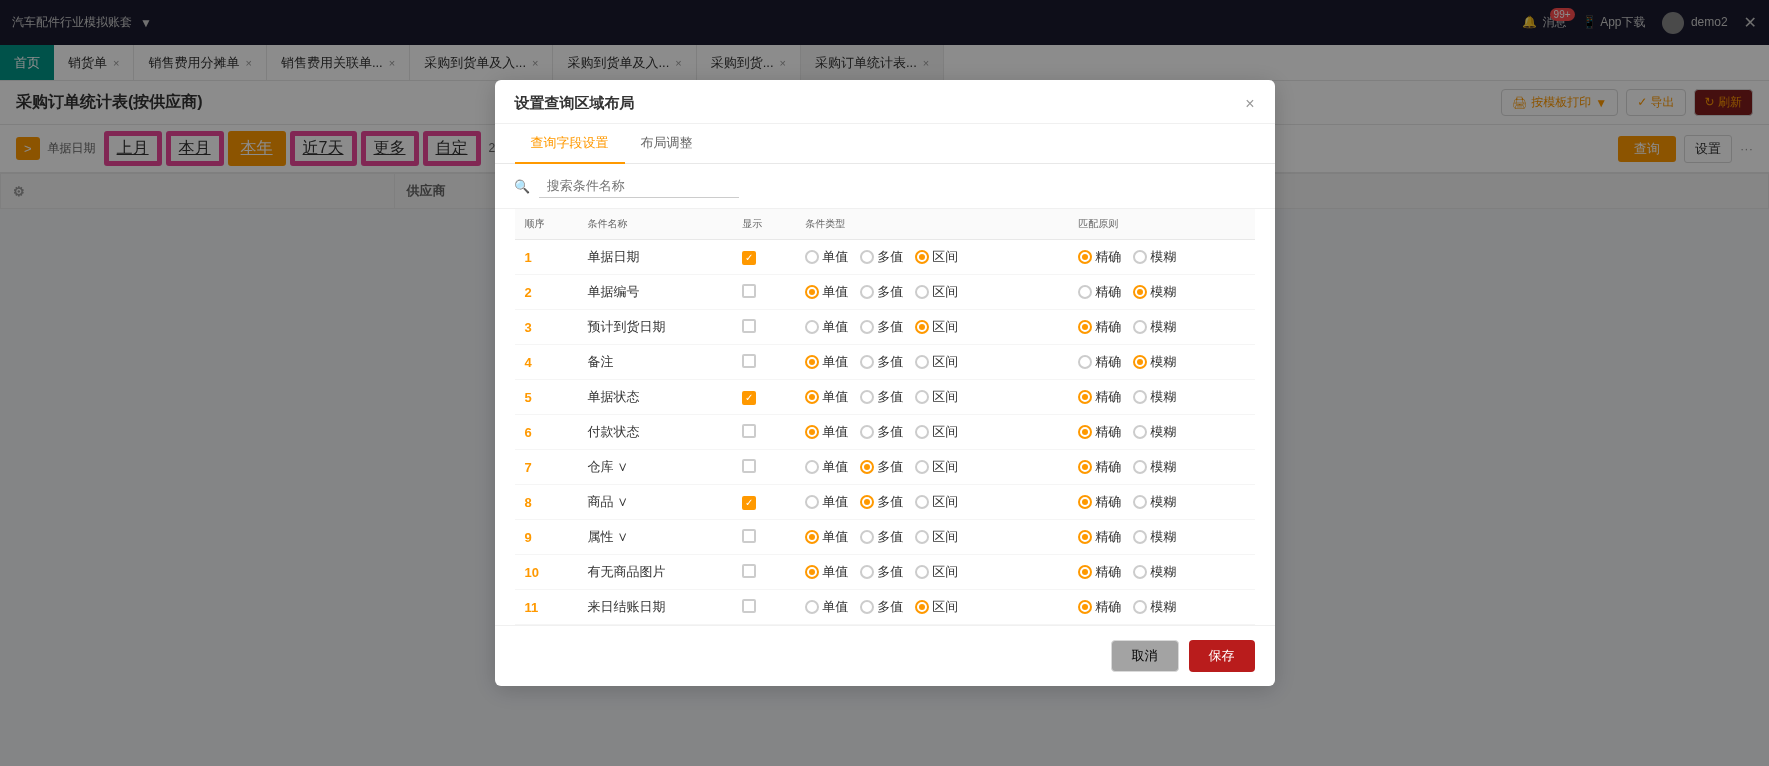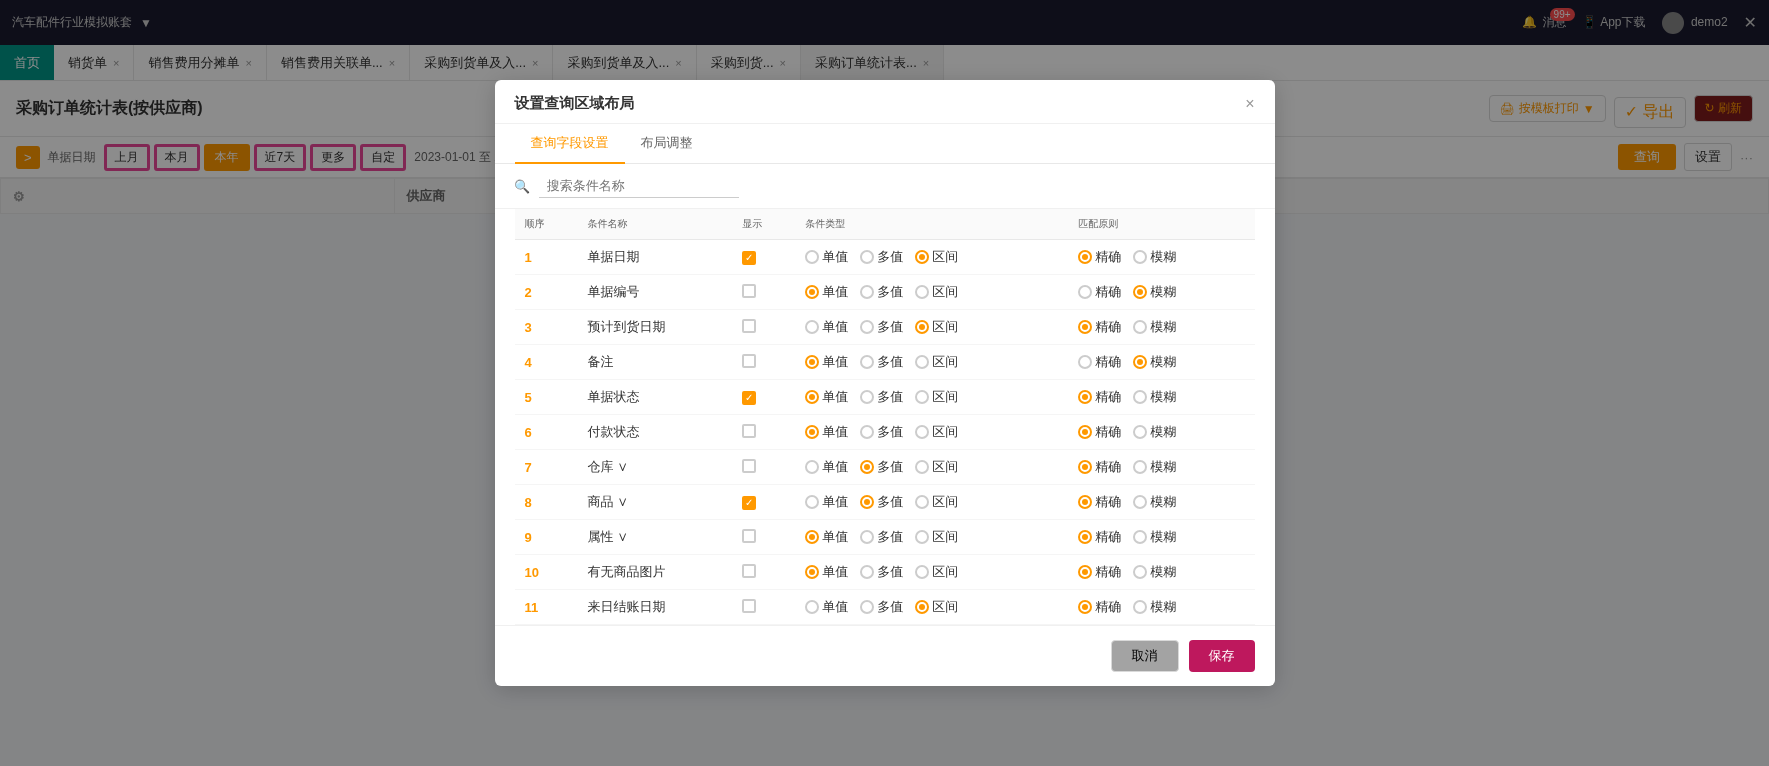--- a/index.html
+++ b/index.html
@@ -91,22 +91,21 @@
       color: #f90;
       font-size: 12px;
     }
     .btn-export {
       background: #fff;
       border: 1px solid #d9d9d9;
       border-radius: 4px;
       padding: 4px 10px;
       cursor: pointer;
       color: #f90;
-      font-size: 16px;
-      margin-top: 8px;
+      font-size: 12px;
     }
     .btn-refresh {
       background: #7f1d1d;
       border: 1px solid #d9d9d9;
       border-radius: 4px;
       padding: 4px 10px;
       cursor: pointer;
       color: #f90;
       font-size: 12px;
     }
@@ -126,26 +125,27 @@
       border: none;
       border-radius: 3px;
       padding: 4px 8px;
       cursor: pointer;
       font-size: 13px;
     }
     .filter-label { font-size: 12px; color: #666; }
     .filter-period-btns { display: flex; gap: 4px; }
     .period-btn {
       padding: 2px 8px;
-      border: 3px solid #ec4899;
+      border: 5px solid #ec4899;
       background: #fff;
       border-radius: 3px;
       cursor: pointer;
-      font-size: 12px;
+      font-size: 16px;
       color: #333;
+      text-decoration: underline;
     }
     .period-btn.active {
       background: #f90;
       border-color: #f90;
       color: white;
     }
     .filter-date-range { font-size: 12px; color: #666; }
     .btn-query {
       background: #f90;
       color: white;
@@ -341,21 +341,21 @@
     .btn-cancel {
       padding: 6px 20px;
       border: 1px solid #d9d9d9;
       background: #a3a3a3;
       border-radius: 4px;
       cursor: pointer;
       font-size: 13px;
     }
     .btn-save {
       padding: 6px 20px;
-      background: #be185d;
+      background: #b91c1c;
       color: white;
       border: none;
       border-radius: 4px;
       cursor: pointer;
       font-size: 13px;
     }
 
     .scrollbar-y::-webkit-scrollbar { width: 6px; }
     .scrollbar-y::-webkit-scrollbar-thumb { background: #ccc; border-radius: 3px; }
   </style>

